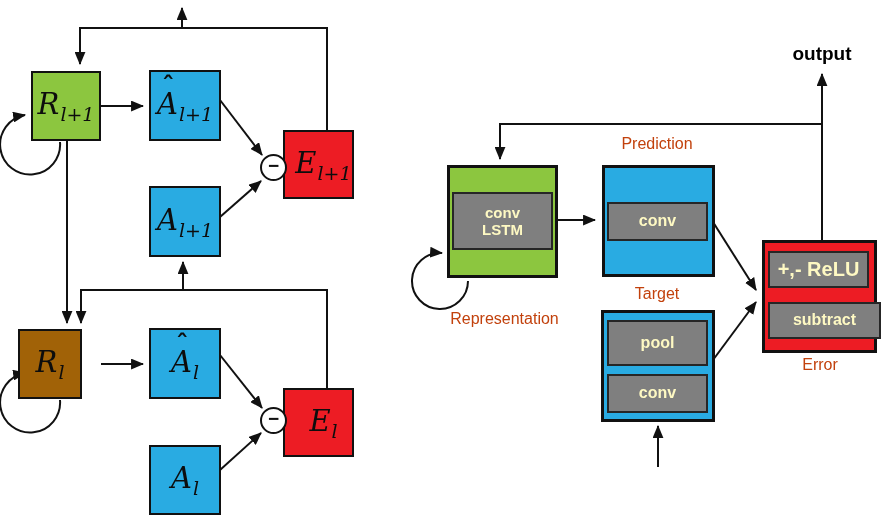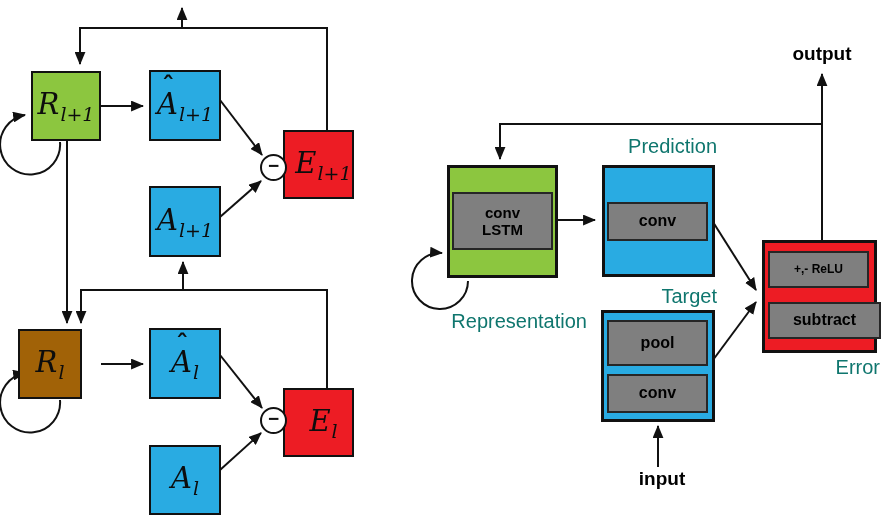--- a/index.html
+++ b/index.html
@@ -4,30 +4,30 @@
 <style>
   html,body{margin:0;padding:0;background:#fff;}
   #stage{position:relative;width:881px;height:516px;background:#fff;overflow:hidden;
          font-family:"Liberation Sans",sans-serif;}
   #wires{position:absolute;left:0;top:0;z-index:0;}
   .box{position:absolute;box-sizing:border-box;border:2.5px solid #111;z-index:1;
        display:flex;align-items:center;justify-content:center;}
   .thick{border-width:3px;}
   .grayb{position:absolute;box-sizing:border-box;background:#7f7f7f;border:2px solid #262626;
          z-index:2;display:flex;flex-direction:column;align-items:center;justify-content:center;
-         color:#000000;font-weight:bold;line-height:1.15;}
+         color:#fef9c3;font-weight:bold;line-height:1.15;}
   .mcircle{position:absolute;width:27px;height:27px;box-sizing:border-box;border-radius:50%;
            background:#fff;border:2.5px solid #111;z-index:3;display:flex;align-items:center;
            justify-content:center;font-size:19px;font-weight:bold;color:#111;padding-bottom:3px;}
   .mathlabel{font-family:"DejaVu Serif","Liberation Serif",serif;font-style:italic;
              font-size:29px;color:#0d0d0d;}
   .mv{position:relative;display:inline-block;}
   .hatc{position:absolute;left:5px;top:-0.62em;font-size:25px;font-style:normal;font-weight:bold;}
   .msub{font-size:19px;vertical-align:-7px;margin-left:1px;}
-  .caption{position:absolute;z-index:2;font-size:20px;color:#0f766e;text-align:right;}
+  .caption{position:absolute;z-index:2;font-size:16px;color:#c2410c;text-align:center;}
   .io{position:absolute;z-index:2;font-size:19px;font-weight:bold;color:#000;text-align:center;}
   .ebox{padding-left:10px;}
 </style>
 </head>
 <body>
 
 <div id="stage">
 
   <svg id="wires" width="881" height="516">
     <defs>
@@ -114,24 +114,23 @@
   <div class="box thick" style="left: 601px; top: 310px; width: 114px; height: 112px; background: rgb(41, 171, 226);"></div>
   <div class="grayb" style="left:607px;top:320px;width:101px;height:46px;font-size:16px">
     <span>pool</span>
   </div>
   <div class="grayb" style="left:607px;top:374px;width:101px;height:39px;font-size:16px">
     <span>conv</span>
   </div>
   <div class="caption" style="left:597px;top:285px;width:120px">Target</div>
 
   <div class="box thick" style="left: 762px; top: 240px; width: 115px; height: 113px; background: rgb(237, 28, 36);"></div>
-  <div class="grayb" style="left:768px;top:251px;width:101px;height:37px;font-size:12px">
+  <div class="grayb" style="left:768px;top:251px;width:101px;height:37px;font-size:20px">
     <span>+,- ReLU</span>
   </div>
   <div class="grayb" style="left:768px;top:302px;width:113px;height:37px;font-size:16px">
     <span>subtract</span>
   </div>
   <div class="caption" style="left:760px;top:356px;width:120px">Error</div>
 
   <div class="io" style="left:772px;top:43px;width:100px">output</div>
-  <div class="io" style="left:612px;top:468px;width:100px">input</div>
 
 </div>
 
 </body></html>

